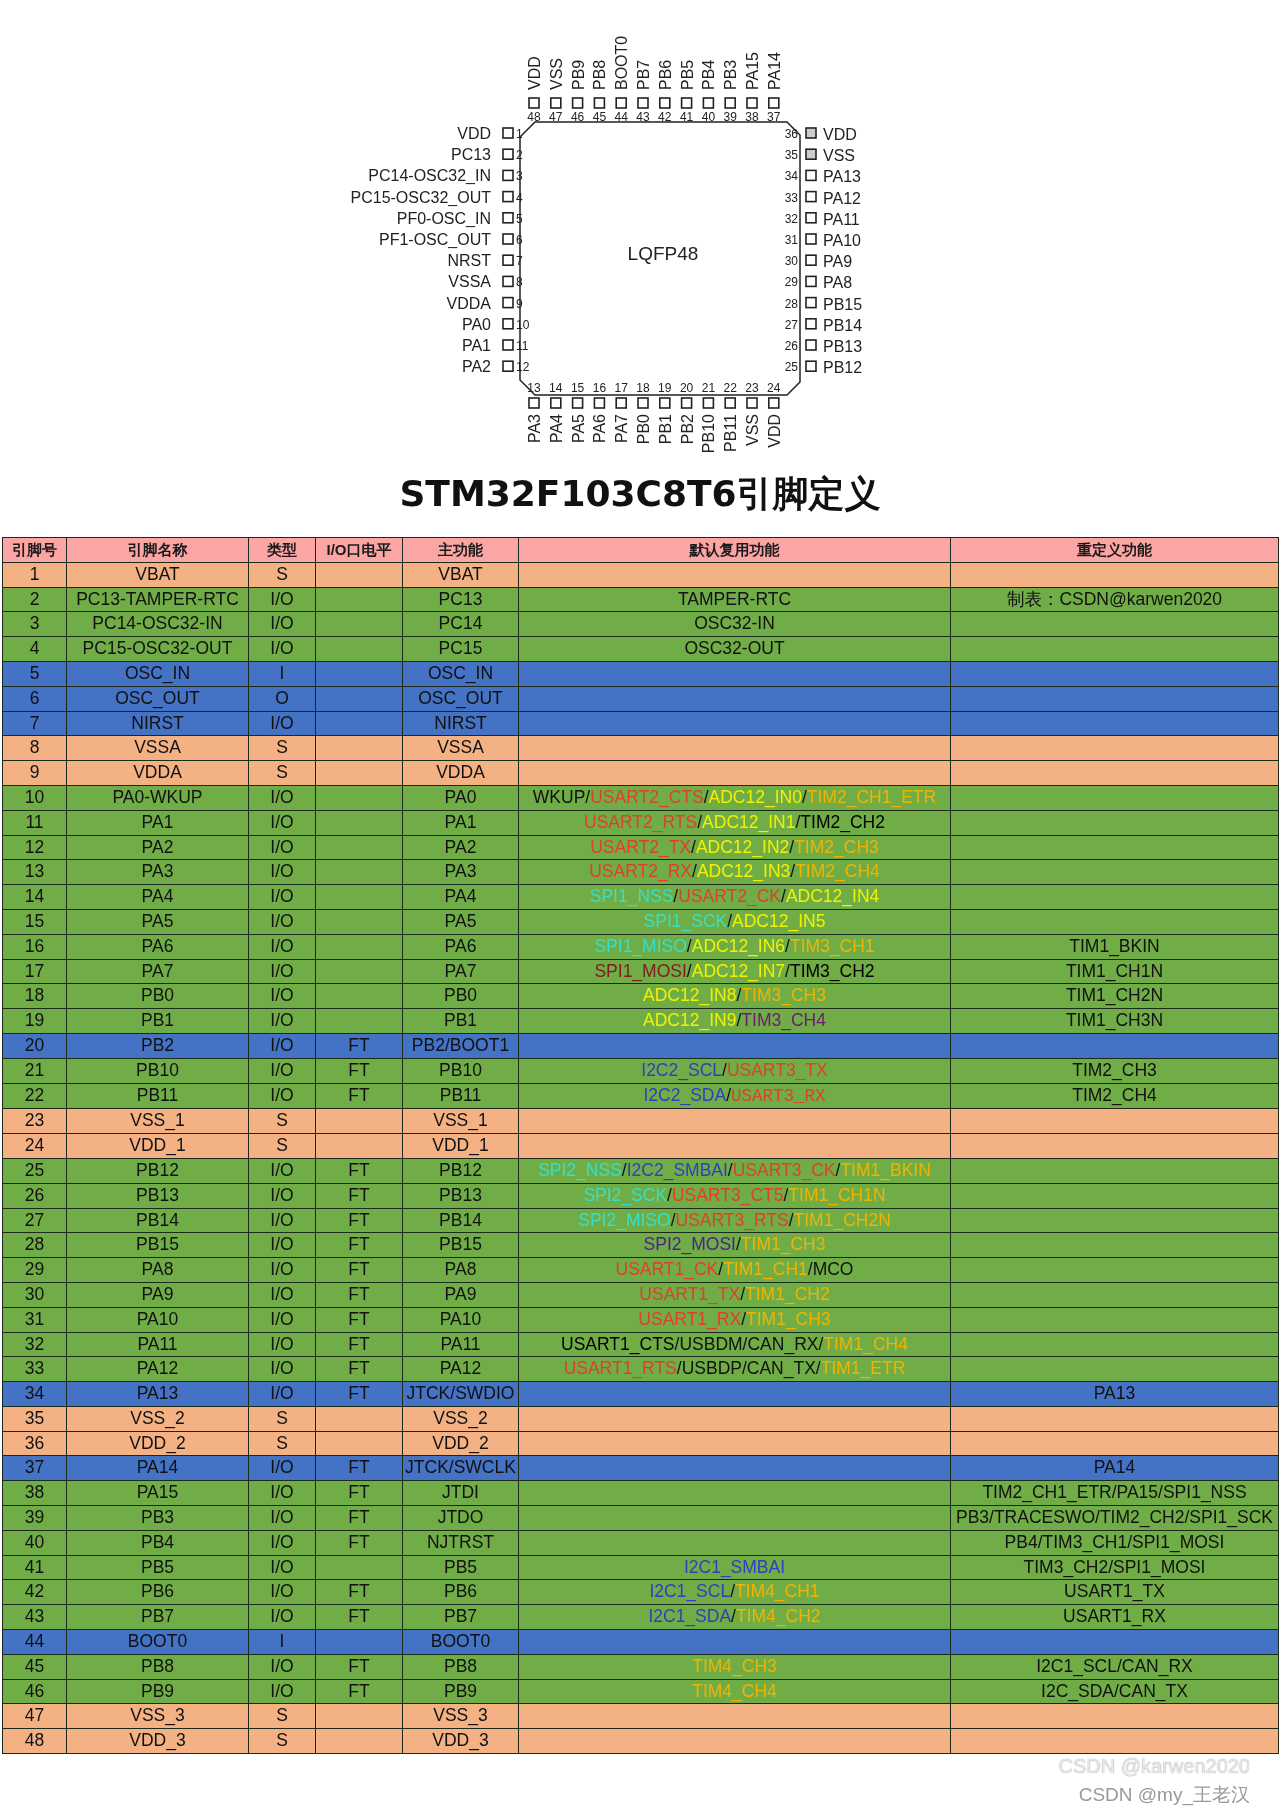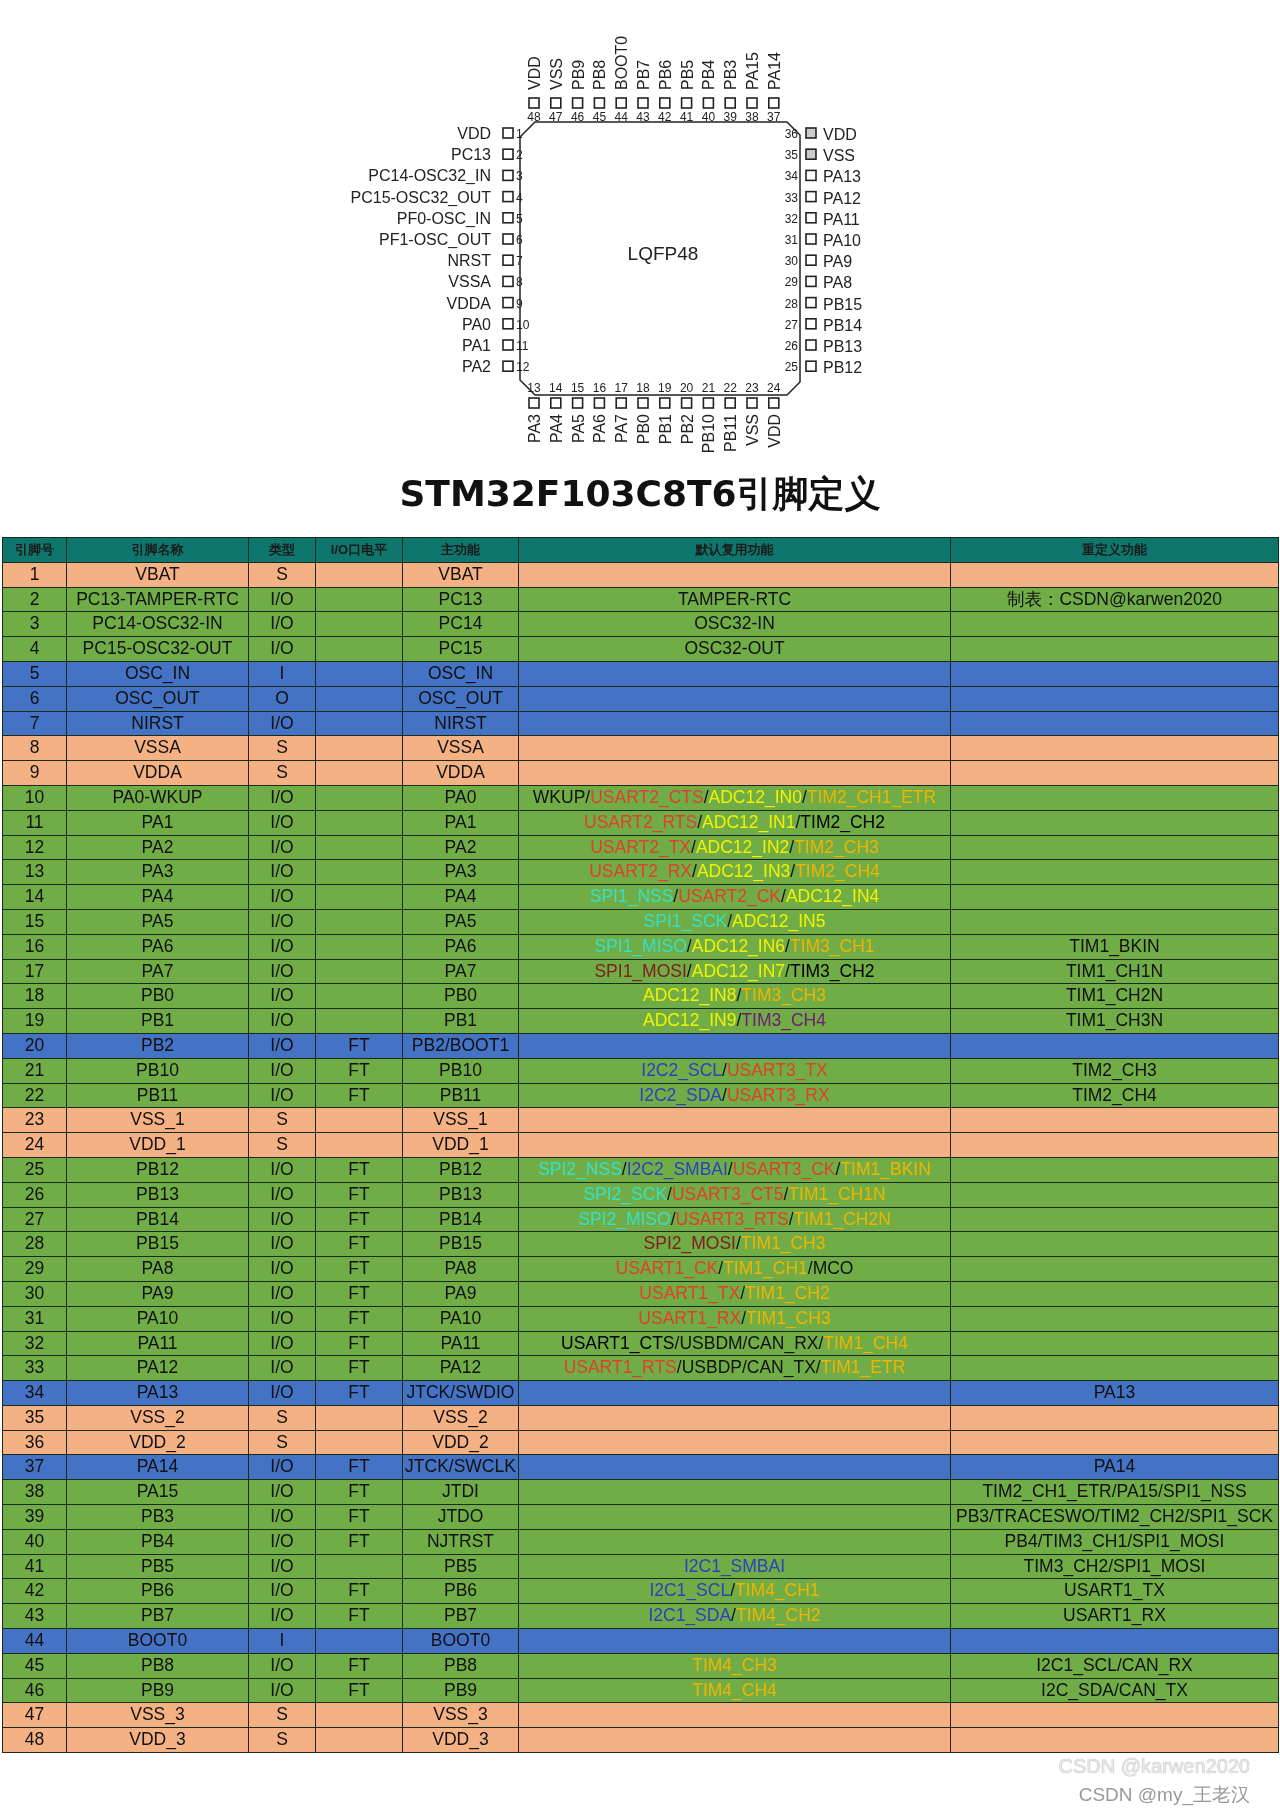--- a/index.html
+++ b/index.html
@@ -2,21 +2,21 @@
 <html><head>
 <meta charset="utf-8">
 <style>
   html,body{margin:0;padding:0;background:#ffffff;}
   body{width:1280px;height:1810px;position:relative;overflow:hidden;font-family:"DejaVu Sans","Liberation Sans",sans-serif;color:#111;}
   .chip{position:absolute;left:0;top:0;width:1280px;height:460px;}
   .chip svg{position:absolute;left:0;top:0;}
   .title{position:absolute;left:0;top:470px;width:1280px;text-align:center;font-size:36px;font-weight:bold;letter-spacing:0px;color:#111;}
   table.pins{position:absolute;left:2px;top:537px;width:1276px;border-collapse:collapse;table-layout:fixed;font-family:"Liberation Sans","DejaVu Sans",sans-serif;font-size:17.5px;}
   table.pins td,table.pins th{border:1.5px solid #1b2a1b;height:23.8px;padding:0;text-align:center;white-space:nowrap;overflow:hidden;line-height:23.8px;}
-  table.pins th{background:#0f766e;font-weight:bold;font-size:13px;color:#1a1a1a;}
+  table.pins th{background:#fca5a5;font-weight:bold;font-size:15px;color:#1a1a1a;}
   tr.c-power td{background:#f4b183;}
   tr.c-io td{background:#70ad47;}
   tr.c-sys td{background:#4472c4;}
   .wm1{position:absolute;right:30px;top:1755px;font-size:20px;color:#e8e8e8;font-family:"Liberation Sans",sans-serif;text-shadow:0 0 1px #888;}
   .wm2{position:absolute;right:30px;top:1782px;font-size:19px;color:#999;font-family:"Liberation Sans",sans-serif;}
 </style>
 </head>
 <body>
 
 <div class="chip">
@@ -382,21 +382,21 @@
         <td>PB10</td>
         <td><span style="color: rgb(47, 63, 192);">I2C2_SCL</span><span style="color: rgb(17, 17, 17);">/</span><span style="color: rgb(224, 64, 42);">USART3_TX</span></td>
         <td>TIM2_CH3</td>
       </tr>
       <tr class="c-io">
         <td>22</td>
         <td>PB11</td>
         <td>I/O</td>
         <td>FT</td>
         <td>PB11</td>
-        <td><span style="color: rgb(47, 63, 192);">I2C2_SDA</span><span style="color: rgb(17, 17, 17);">/</span><span style="color: rgb(224, 64, 42);">USART3_RX</span></td>
+        <td><span style="color: rgb(47, 63, 192);">I2C2_SDA</span><span style="color: rgb(17, 17, 17);">/</span><span style="color: rgb(224, 64, 42); font-family: Liberation Mono, monospace;">USART3_RX</span></td>
         <td>TIM2_CH4</td>
       </tr>
       <tr class="c-power">
         <td>23</td>
         <td>VSS_1</td>
         <td>S</td>
         <td></td>
         <td>VSS_1</td>
         <td></td>
         <td></td>
@@ -436,21 +436,21 @@
         <td>PB14</td>
         <td><span style="color: rgb(53, 224, 200);">SPI2_MISO</span><span style="color: rgb(17, 17, 17);">/</span><span style="color: rgb(224, 64, 42);">USART3_RTS</span><span style="color: rgb(17, 17, 17);">/</span><span style="color: rgb(240, 180, 0);">TIM1_CH2N</span></td>
         <td></td>
       </tr>
       <tr class="c-io">
         <td>28</td>
         <td>PB15</td>
         <td>I/O</td>
         <td>FT</td>
         <td>PB15</td>
-        <td><span style="color: #7f1d1d;">SPI2_MOSI</span><span style="color: rgb(17, 17, 17);">/</span><span style="color: rgb(240, 180, 0);">TIM1_CH3</span></td>
+        <td><span style="color: #4c1d95;">SPI2_MOSI</span><span style="color: rgb(17, 17, 17);">/</span><span style="color: rgb(240, 180, 0);">TIM1_CH3</span></td>
         <td></td>
       </tr>
       <tr class="c-io">
         <td>29</td>
         <td>PA8</td>
         <td>I/O</td>
         <td>FT</td>
         <td>PA8</td>
         <td><span style="color: rgb(224, 64, 42);">USART1_CK</span><span style="color: rgb(17, 17, 17);">/</span><span style="color: rgb(240, 180, 0);">TIM1_CH1</span><span style="color: rgb(17, 17, 17);">/MCO</span></td>
         <td></td>

